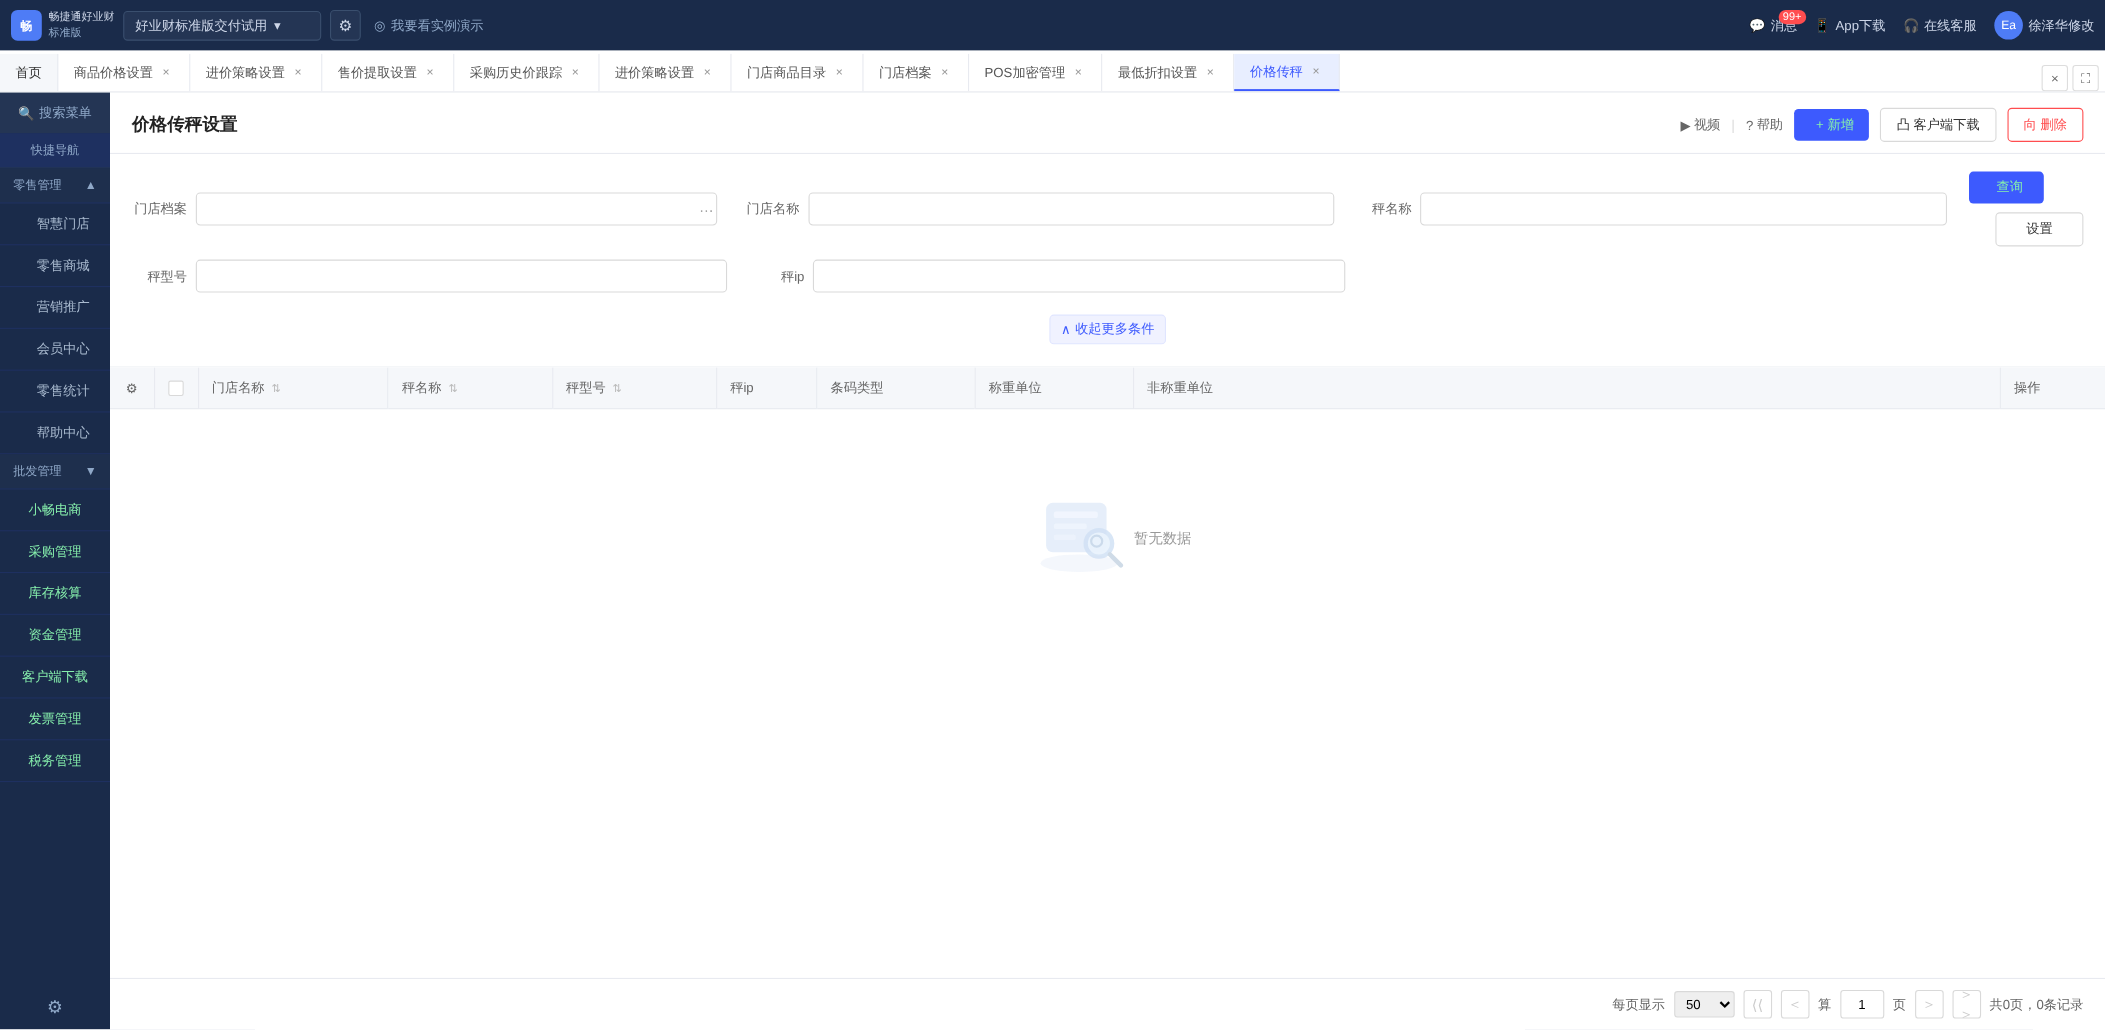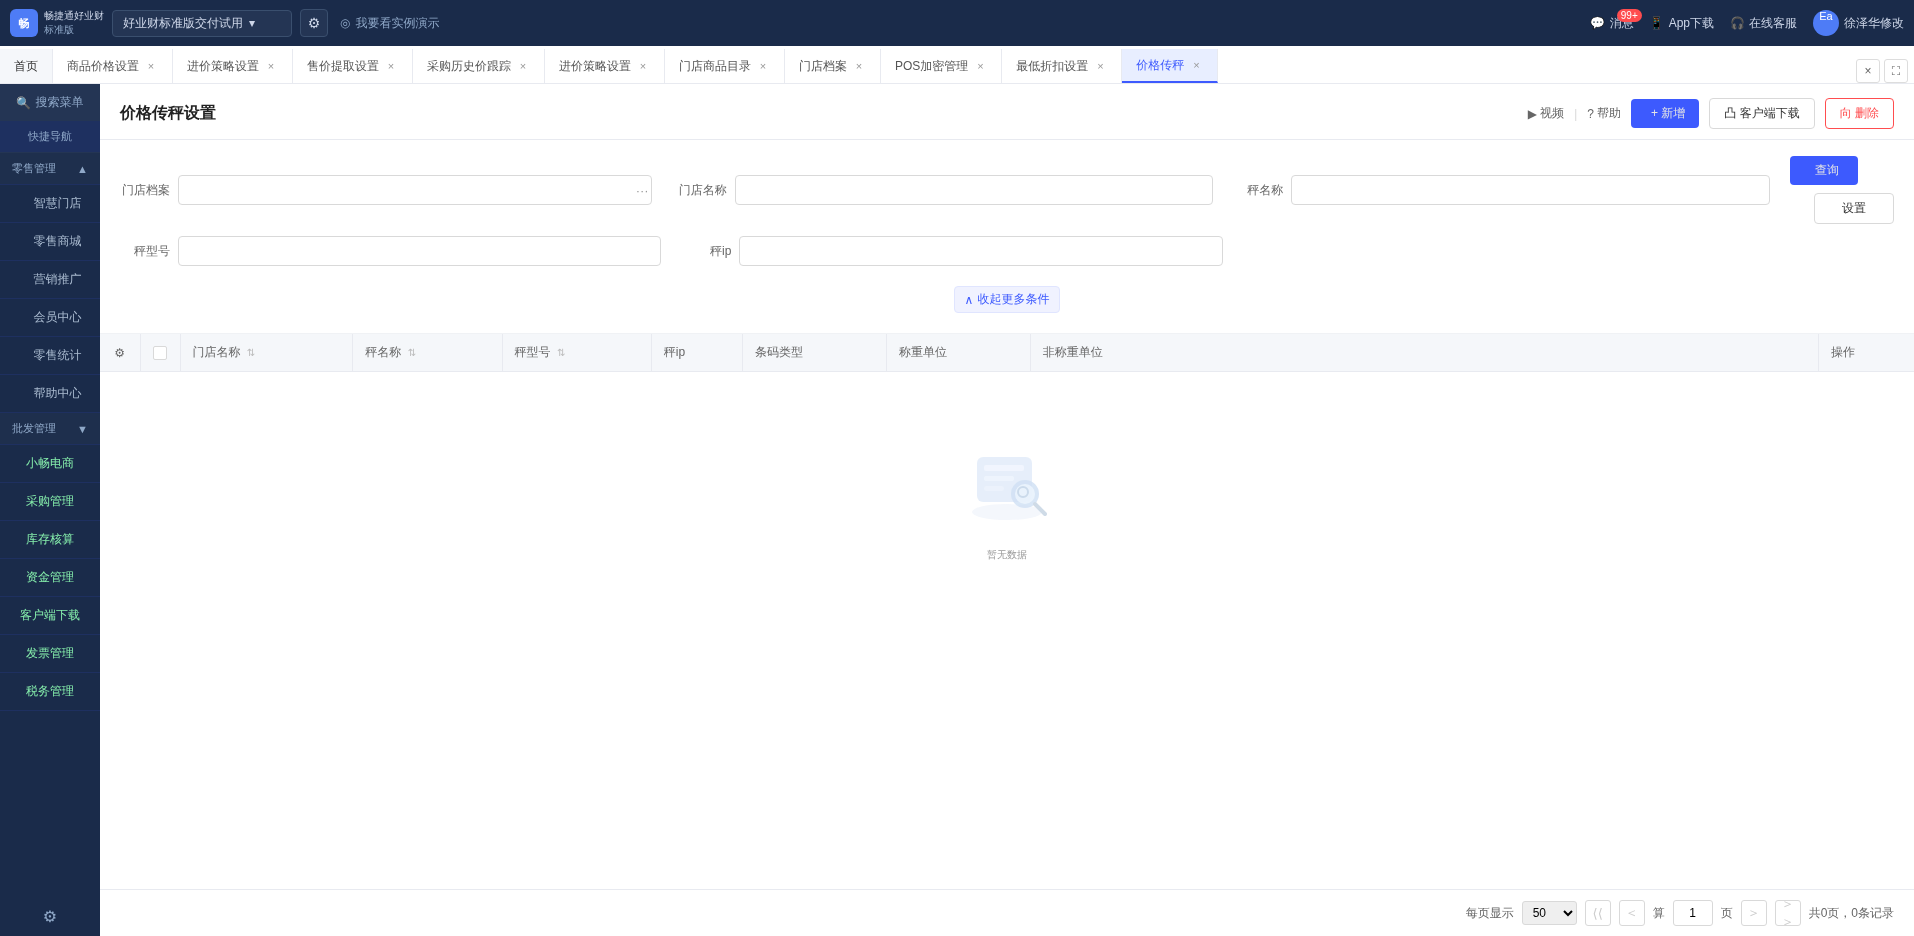--- a/index.html
+++ b/index.html
@@ -79,21 +79,21 @@
       min-width: 18px; text-align: center;
     }
     .user-area {
       display: flex; align-items: center; gap: 5px;
       color: #cdd6e8; font-size: 12px; cursor: pointer;
     }
     .user-avatar {
       width: 26px; height: 26px;
       background: #4e7cf6;
       border-radius: 50%;
-      display: flex; align-items: flex-start; justify-content: center;
+      display: flex; align-items: center; justify-content: center;
       color: white; font-size: 11px;
     }
 
     
     .tab-bar {
       height: 38px;
       background: #fff;
       border-bottom: 1px solid #e8eaf0;
       display: flex;
       align-items: flex-end;
@@ -245,21 +245,21 @@
     }
     .separator { color: #ddd; }
     .btn {
       padding: 6px 14px;
       border-radius: 4px;
       font-size: 12px;
       cursor: pointer;
       border: none;
       display: flex; align-items: center; gap: 4px;
     }
-    .btn-primary { background: #3d5afe; color: #e5e5e5; padding-left: 20px; }
+    .btn-primary { background: #3d5afe; color: #86efac; padding-left: 20px; }
     .btn-default { background: white; color: #333; border: 1px solid #d9d9d9; }
     .btn-danger { background: white; color: #ff4d4f; border: 1px solid #ff4d4f; }
 
     
     .filter-area {
       padding: 16px 20px 12px;
       border-bottom: 1px solid #f0f2f5;
     }
     .filter-row {
       display: flex;
@@ -321,23 +321,23 @@
     }
     th:last-child { border-right: none; }
     .th-settings {
       width: 40px; text-align: center;
     }
     .th-checkbox { width: 40px; text-align: center; }
     .sort-icon { color: #bbb; font-size: 10px; margin-left: 3px; }
 
     
     .empty-state {
-      display: flex; flex-direction: column; align-items: center; justify-content: center;
+      display: flex; flex-direction: row; align-items: center; justify-content: center;
       padding: 60px 0;
-      color: #999; font-size: 10px;
+      color: #999; font-size: 13px;
     }
     .empty-icon {
       width: 100px; height: 100px;
       margin-bottom: 16px;
     }
 
     
     .pagination {
       padding: 10px 20px;
       border-top: 1px solid #e8eaf0;

